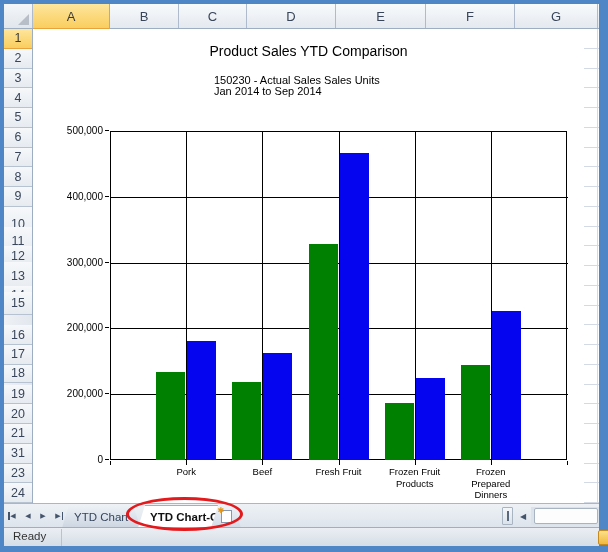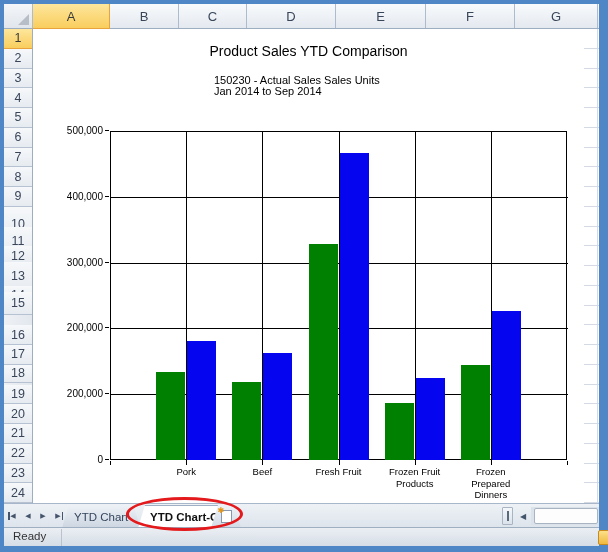--- a/index.html
+++ b/index.html
@@ -118,21 +118,21 @@
       <div class="row-h" style="top: 217.25px; height: 19.75px;">12</div>
       <div class="row-h" style="top: 233px; height: 29px;">13</div>
       <div class="row-h" style="top: 256.75px; height: 19.75px;">14</div>
       <div class="row-h" style="top: 263px; height: 23px;">15</div>
       <div class="row-h" style="top: 296.25px; height: 19.75px;">16</div>
       <div class="row-h" style="top: 316px; height: 19.75px;">17</div>
       <div class="row-h" style="top: 335.75px; height: 18px;">18</div>
       <div class="row-h" style="top: 355.5px; height: 19.75px; text-align: center;">19</div>
       <div class="row-h" style="top: 375.25px; height: 19.75px;">20</div>
       <div class="row-h" style="top: 395px; height: 19.75px;">21</div>
-      <div class="row-h" style="top: 414.75px; height: 19.75px;">22</div>
+      <div class="row-h" style="top: 414.75px; height: 19.75px;">31</div>
       <div class="row-h" style="top: 434.5px; height: 19.75px;">23</div>
       <div class="row-h" style="top: 454.25px; height: 19.75px;">24</div>
     </div>
 
   <div id="chart-object"></div>
   <div id="chart-title">Product Sales YTD Comparison</div>
 
   <div id="legend">
     <div class="legend-item">
       <div class="legend-swatch"></div>

